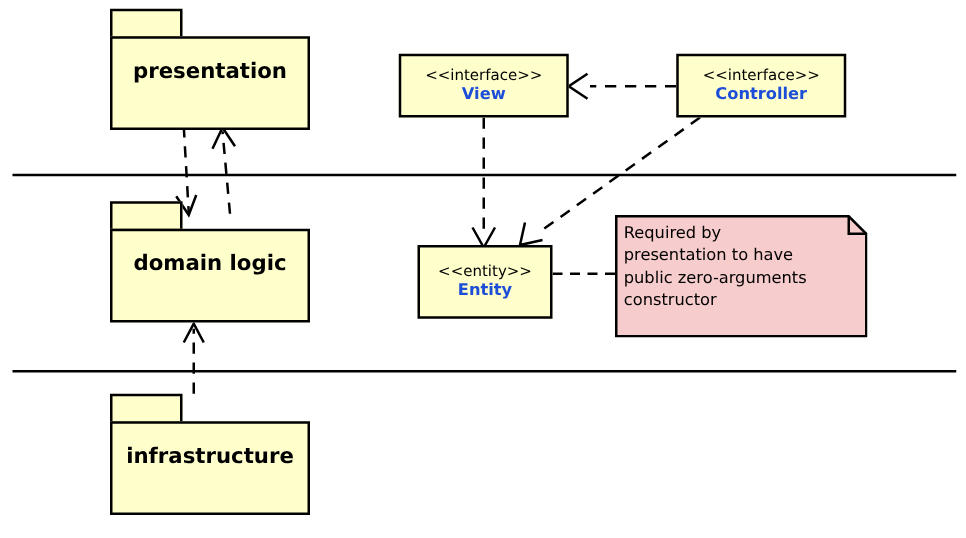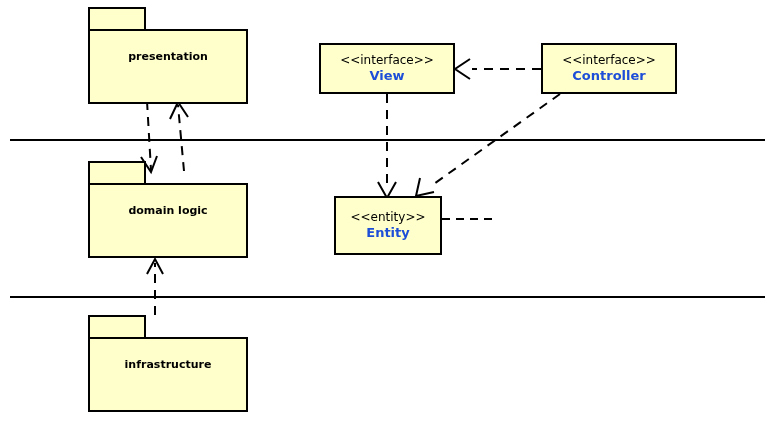--- a/index.html
+++ b/index.html
@@ -43,21 +43,21 @@
     left: 0;
     background: #ffffcc;
     border: 2px solid #000000;
     box-sizing: border-box;
   }
   .pkg-label {
     position: absolute;
     left: 0;
     width: 100%;
     text-align: center;
-    font-size: 11px;
+    font-size: 17px;
     font-weight: bold;
     color: #000000;
     line-height: 16px;
     white-space: nowrap;
   }
   
   .clsbox {
     position: absolute;
     background: #ffffcc;
     border: 2px solid #000000;
@@ -179,14 +179,24 @@
   <div class="clsbox" style="left:541px; top:43px; width:136px; height:51px;">
     <div class="stereotype">&lt;&lt;interface&gt;&gt;</div>
     <div class="clsname">Controller</div>
   </div>
 
   <div class="clsbox" style="left:334px; top:196px; width:108px; height:59px;">
     <div class="stereotype">&lt;&lt;entity&gt;&gt;</div>
     <div class="clsname">Entity</div>
   </div>
 
+  <div class="note" style="left:492px; top:172px; width:202px; height:98px;">
+    <svg class="note-svg" width="202" height="98" viewBox="0 0 202 98">
+      <path d="M 1,1 L 187,1 L 201,15 L 201,97 L 1,97 Z" fill="#f7cccc" stroke="#000000" stroke-width="2" stroke-linejoin="miter"></path>
+      <path d="M 187,1 L 187,15 L 201,15" fill="none" stroke="#000000" stroke-width="2"></path>
+    </svg>
+    <div class="note-text">Required by
+presentation to have
+public zero-arguments
+constructor</div>
+  </div>
 
 </div>
 
 </body></html>

